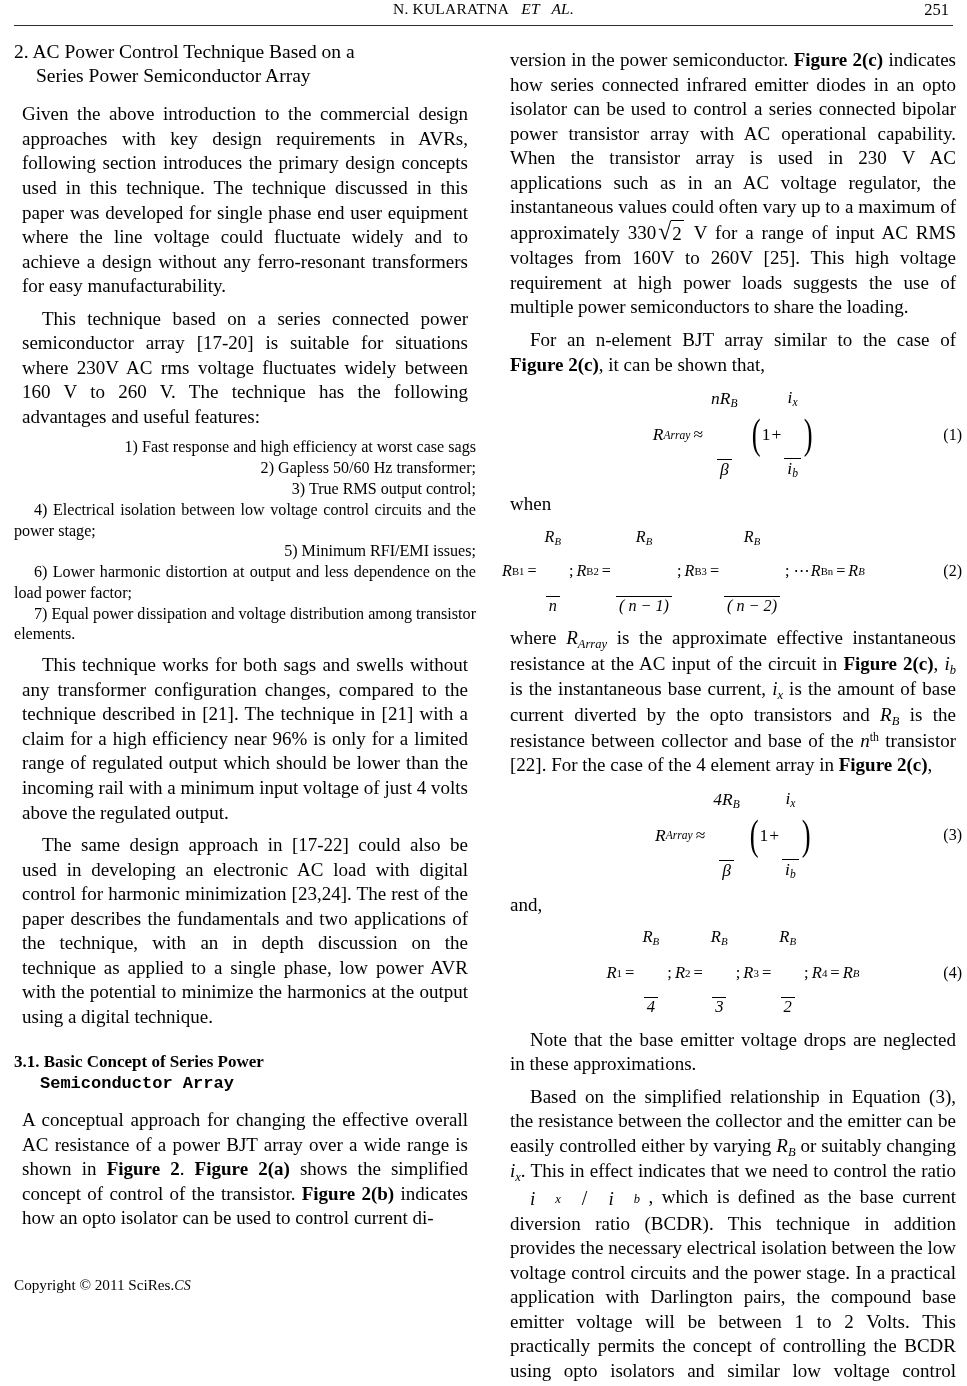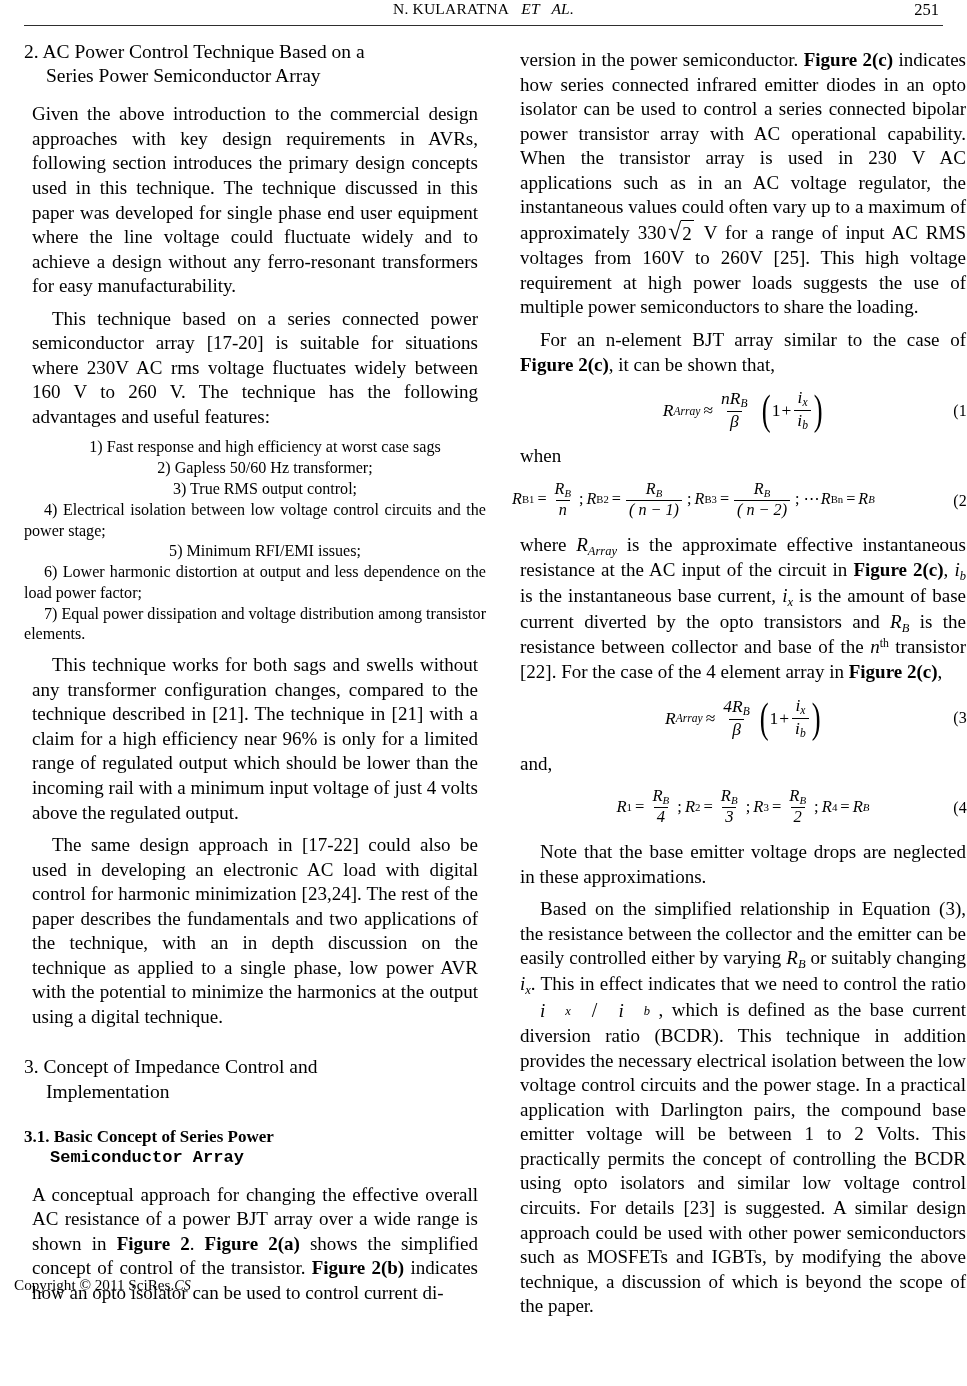--- a/index.html
+++ b/index.html
@@ -15,21 +15,21 @@
     color: #000000;
     overflow: hidden;
   }
 
   .page {
     position: absolute;
     left: 0; top: 0;
     width: 967px;
     height: 1310px;
     box-sizing: border-box;
-    padding: 0 24px;
+    padding: 0 14px;
   }
 
   
   .runhead {
     position: relative;
     height: 30px;
     margin: 0 0 2px 0;
   }
   .runhead-title {
     position: absolute;
@@ -94,21 +94,21 @@
     hyphens: none;
   }
   p.body.ind { text-indent: 20px; }
   p.listitem {
     font-size: 16.1px;
     line-height: 1.292;
     text-align: justify;
     margin: 0;
     text-indent: 20px;
   }
-  p.listitem.nojust { text-align: center; }
+  p.listitem.nojust { text-align: right; }
 
   b { font-weight: bold; }
   i { font-style: italic; }
 
   
   .eqrow {
     position: relative;
     display: block;
     margin: 12px 0 12px 0;
     min-height: 40px;
@@ -151,20 +151,21 @@
     font-style: normal;
   }
   .frac {
     display: inline-flex;
     flex-direction: column;
     align-items: center;
     justify-content: center;
     vertical-align: middle;
     margin: 0 2px;
     line-height: 1.02;
+    gap: 48px;
   }
   .frac > .num { padding: 0 3px 1px 3px; }
   .frac > .den { padding: 1px 3px 0 3px; border-top: 1.1px solid #000; }
   .paren {
     display: inline-block;
     font-size: 2.45em;
     font-style: normal;
     font-weight: 300;
     line-height: 0.62;
     vertical-align: middle;
@@ -234,25 +235,20 @@
       <p class="listitem nojust">2) Gapless 50/60 Hz transformer;</p>
       <p class="listitem nojust">3) True RMS output control;</p>
       <p class="listitem">4) Electrical isolation between low voltage control circuits and the power stage;</p>
       <p class="listitem nojust">5) Minimum RFI/EMI issues;</p>
       <p class="listitem">6) Lower harmonic distortion at output and less dependence on the load power factor;</p>
       <p class="listitem">7) Equal power dissipation and voltage distribution among transistor elements.</p>
 
       <p class="body ind">This technique works for both sags and swells without any transformer configuration changes, compared to the technique described in [21]. The technique in [21] with a claim for a high efficiency near 96% is only for a limited range of regulated output which should be lower than the incoming rail with a minimum input voltage of just 4 volts above the regulated output.</p>
       <p class="body ind">The same design approach in [17-22] could also be used in developing an electronic AC load with digital control for harmonic minimization [23,24]. The rest of the paper describes the fundamentals and two applications of the technique, with an in depth discussion on the technique as applied to a single phase, low power AVR with the potential to minimize the harmonics at the output using a digital technique.</p>
 
-      <h2 class="sec" style="margin-top:26px;">
-        <span>3.</span>
-        <span>Concept of Impedance Control and</span>
-        <span class="cont">Implementation</span>
-      </h2>
 
       <h3 class="subsec">
         <span>3.1.</span>
         <span>Basic Concept of Series Power</span>
         <span class="cont">Semiconductor Array</span>
       </h3>
 
       <p class="body"><span>A conceptual approach for changing the effective overall AC resistance of a power BJT array over a wide range is shown in </span><b>Figure 2</b><span>. </span><b>Figure 2(a)</b><span> shows the simplified concept of control of the transistor. </span><b>Figure 2(b)</b><span> indicates how an opto isolator can be used to control current di-</span></p>
 
     </div>

